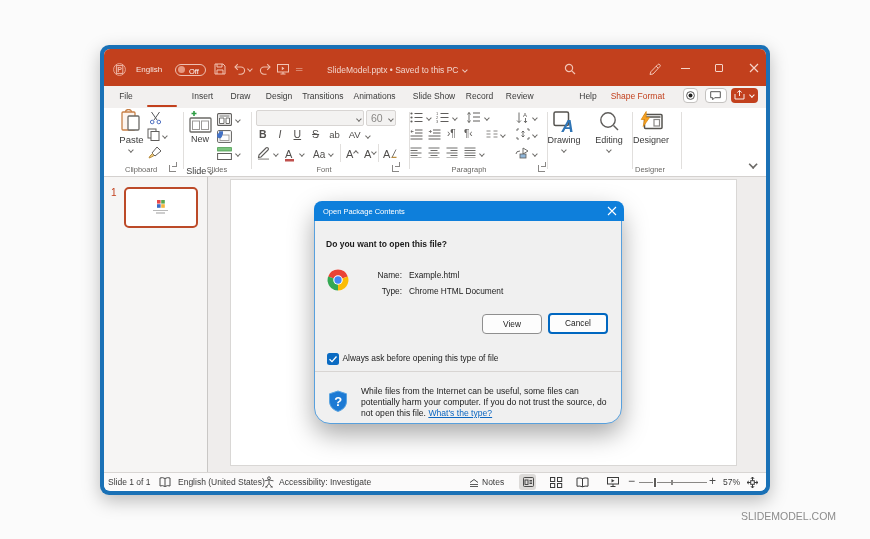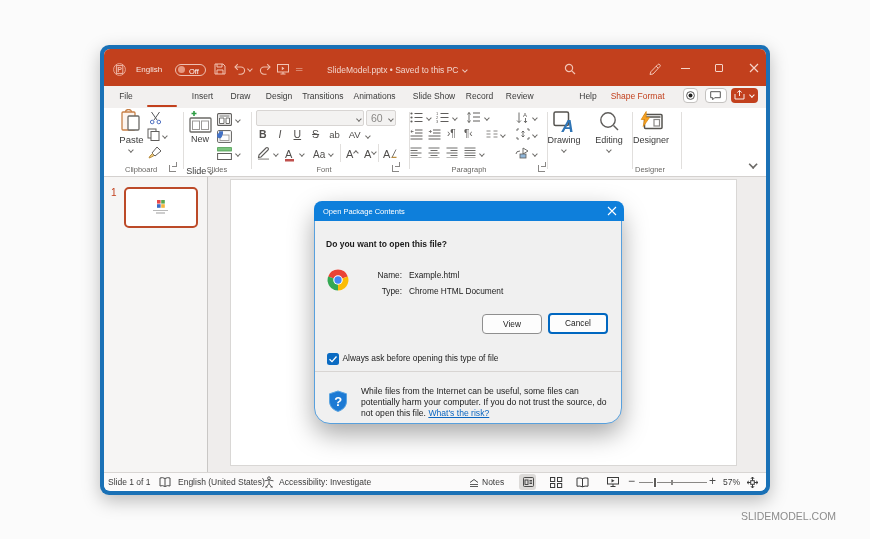--- a/index.html
+++ b/index.html
@@ -427,18 +427,18 @@
         <div class="dtext" style="left:27.5px;top:151px;font-size:8.4px;">Always ask before opening this type of file</div>
         <div class="abs" style="left:0;top:168.5px;width:306px;height:1px;background:#d8d5d3;"></div>
 
         <svg class="abs" style="left:13px;top:188px;" width="20" height="22" viewBox="0 0 20 22">
           <path d="M10 1 L18.5 3.8 V11 C18.5 16.5 15 19.8 10 21.4 C5 19.8 1.5 16.5 1.5 11 V3.8 Z" fill="#1d7ad4" stroke="#5aa4e0" stroke-width="1"></path>
           <text x="6.2" y="15.5" font-size="13" fill="#fff" font-weight="bold">?</text>
         </svg>
         <div class="dtext" style="left:46px;top:184px;line-height:10.9px;font-size:8.6px;white-space:nowrap;">
           While files from the Internet can be useful, some files can<br>
           potentially harm your computer. If you do not trust the source, do<br>
-          not open this file. <span style="color:#0b66c1;text-decoration:underline;">What's the risk?</span>
+          not open this file. <span style="color:#0b66c1;text-decoration:underline;">What's the type?</span>
         </div>
       </div>
     </div>
   </div>
   <div id="watermark">SLIDEMODEL.COM</div>
 
 </body></html>

